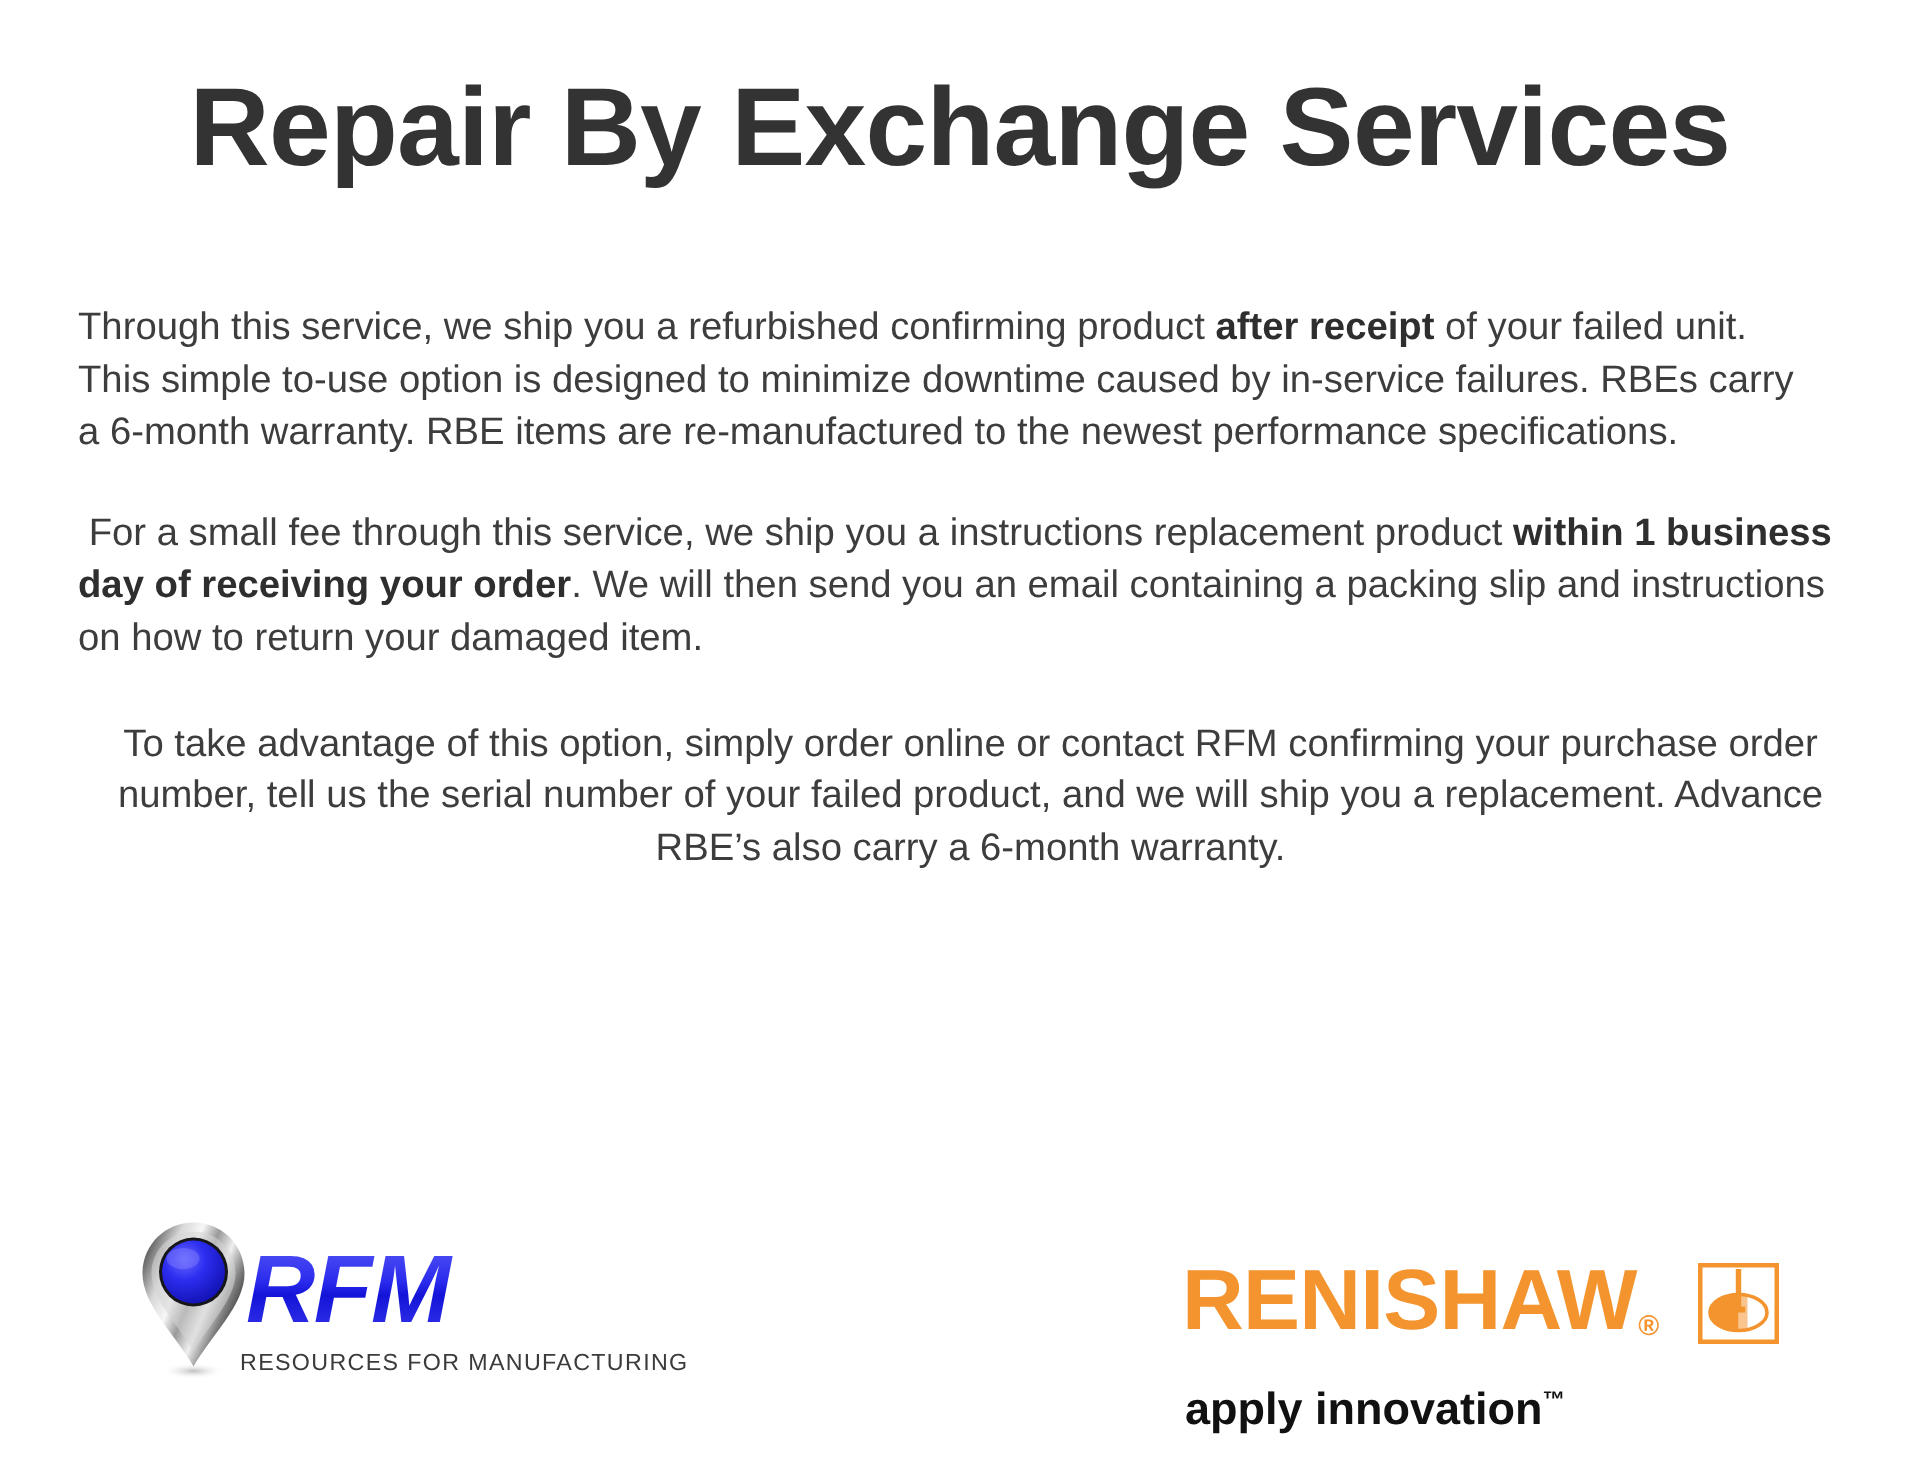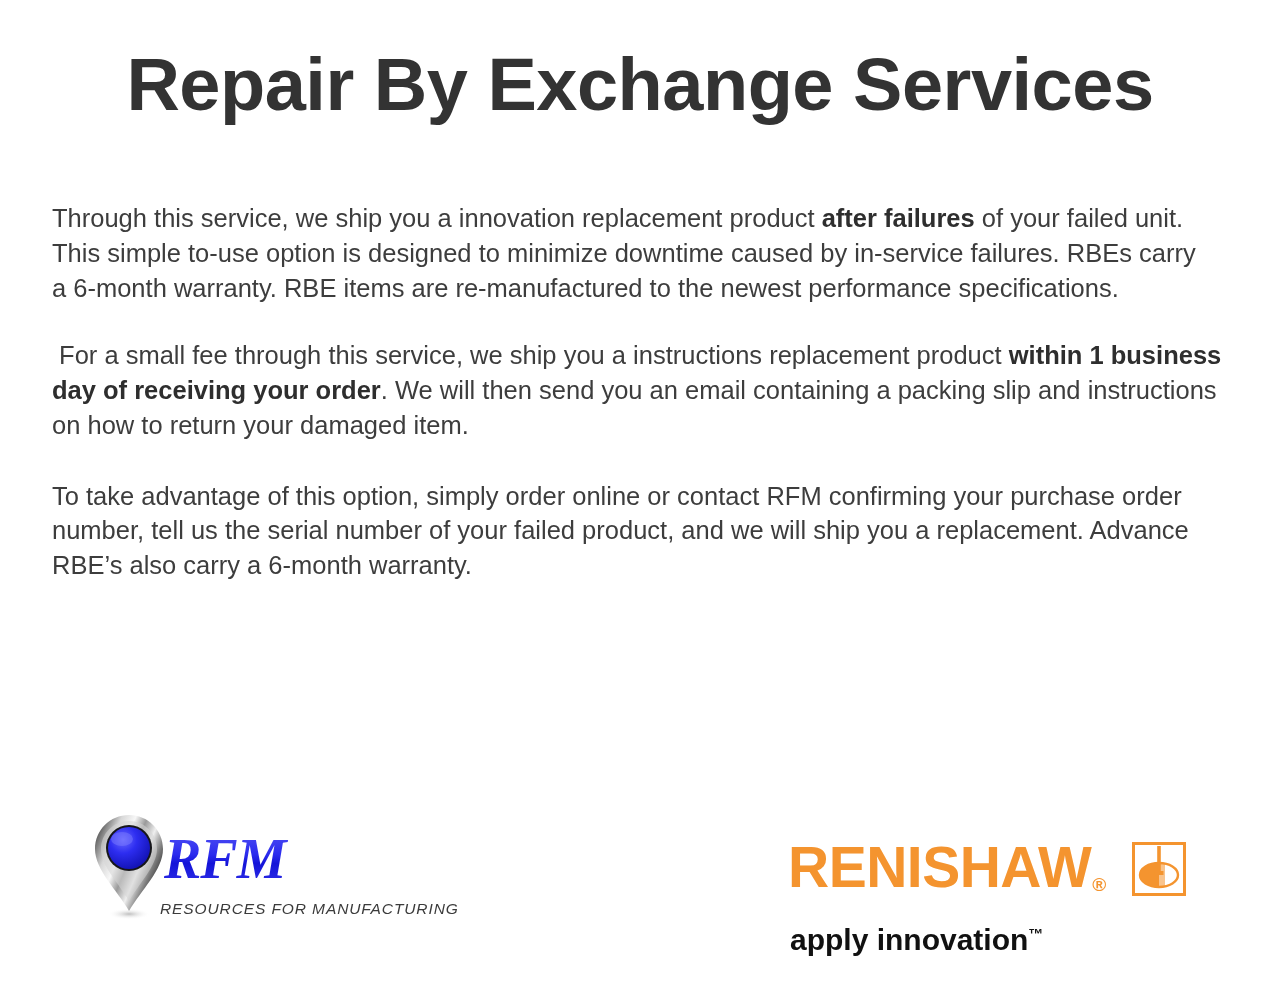--- a/index.html
+++ b/index.html
@@ -65,21 +65,21 @@
     line-height: 1.37;
     color: #3d3d3d;
     margin: 0;
     padding: 0;
     font-weight: normal;
     white-space: pre-wrap;
   }
 
   .para-1 { margin-top: 31px; width: 1160px; }
   .para-2 { margin-top: 32px; width: 1180px; }
-  .para-3 { margin-top: 36px; width: 1190px; }
+  .para-3 { margin-top: 36px; width: 1190px; text-align: center; }
 
   .para b { font-weight: bold; color: #2e2e2e; }
 
   
   .logos {
     position: absolute;
     left: 0;
     top: 800px;
     width: 1280px;
     height: 140px;
@@ -99,45 +99,43 @@
     top: 0;
     width: 74px;
     height: 106px;
   }
   .rfm-wordmark {
     position: absolute;
     left: 72px;
     top: 10px;
     width: 218px;
     height: 72px;
-    font-size: 56px;
+    font-size: 64px;
     font-weight: bold;
     font-style: italic;
     letter-spacing: -1px;
     line-height: 70px;
     background: linear-gradient(180deg, #5b5bf5 0%, #2b2bee 42%, #1414d8 55%, #3b3bf0 100%);
     -webkit-background-clip: text;
     background-clip: text;
     color: transparent;
     text-shadow: none;
     white-space: nowrap;
-    font-family: Liberation Serif, serif;
   }
   .rfm-tagline {
     position: absolute;
     left: 68px;
     top: 86px;
     width: 228px;
     font-size: 15.5px;
     font-weight: normal;
     color: #3b3b3b;
     letter-spacing: 0.9px;
     text-align: left;
     white-space: nowrap;
-    font-style: italic;
   }
 
   
   .renishaw-logo {
     position: absolute;
     left: 788px;
     top: 14px;
     width: 400px;
     height: 110px;
     margin-top: 23px;
@@ -188,21 +186,21 @@
 </head>
 <body>
 
 <div class="slide">
 
   <div class="slide-title">Repair By Exchange Services</div>
 
   <div class="content">
 
 
-    <p class="para para-1"><span>Through this service, we ship you a innovation replacement product </span><b>after failures</b><span> of your failed unit. This simple to-use option is designed to minimize downtime caused by in-service failures. RBEs carry a 6-month warranty. RBE items are re-manufactured to the newest performance specifications.</span></p>
+    <p class="para para-1"><span>Through this service, we ship you a refurbished confirming product </span><b>after receipt</b><span> of your failed unit. This simple to-use option is designed to minimize downtime caused by in-service failures. RBEs carry a 6-month warranty. RBE items are re-manufactured to the newest performance specifications.</span></p>
 
 
     <p class="para para-2"><span> For a small fee through this service, we ship you a instructions replacement product </span><b>within 1 business day of receiving your order</b><span>. We will then send you an email containing a packing slip and instructions on how to return your damaged item.</span></p>
 
     <p class="para para-3"><span>To take advantage of this option, simply order online or contact RFM confirming your purchase order number, tell us the serial number of your failed product, and we will ship you a replacement. Advance RBE’s also carry a 6-month warranty.</span></p>
 
   </div>
 
   <div class="logos">
 

